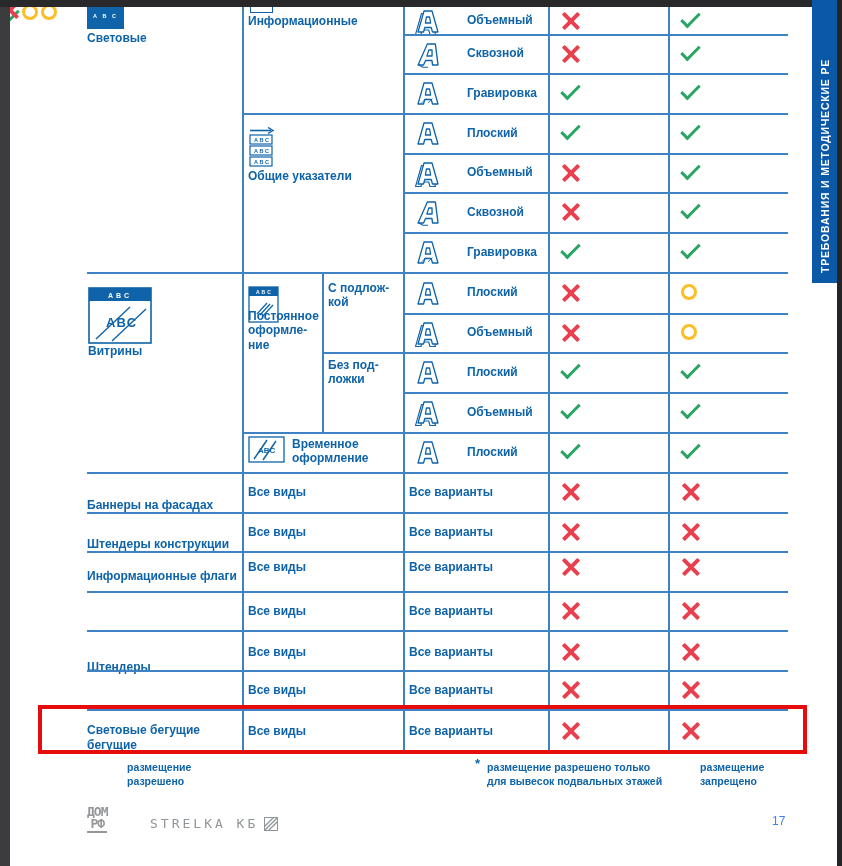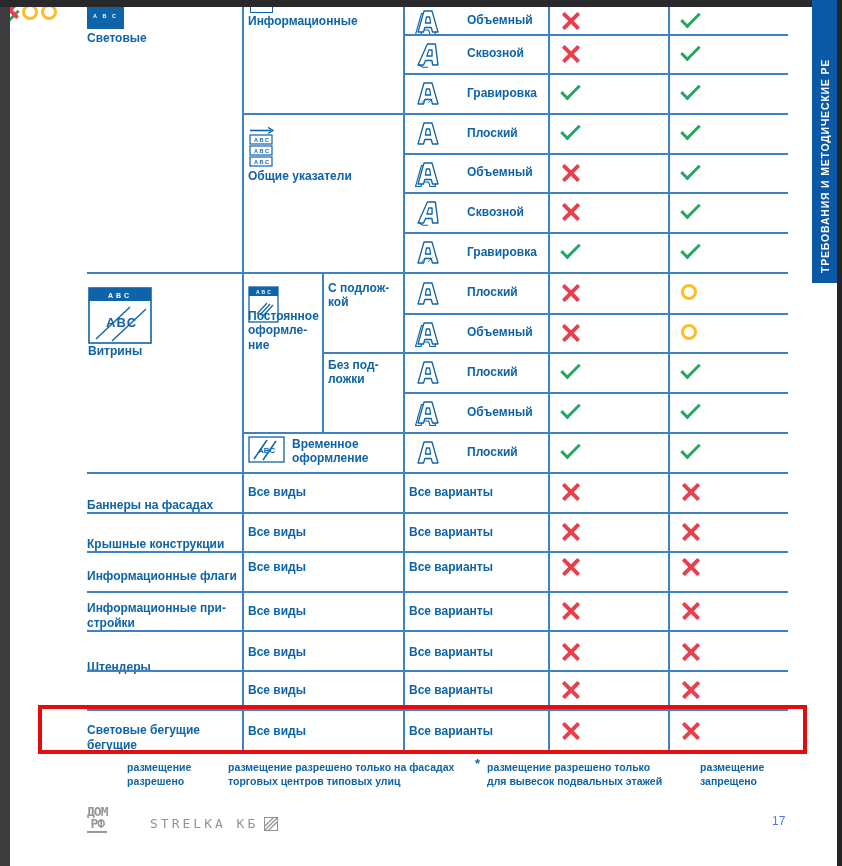--- a/index.html
+++ b/index.html
@@ -257,35 +257,34 @@
   </div>
 
   <div class="srow" style="top:465px;height:40px">
     <span class="cat">Баннеры на фасадах</span>
     <span class="kinds">Все виды</span>
     <span class="vars">Все варианты</span>
     <span class="mk m1 mark-x" style="left:474px"></span>
     <span class="mk m2 mark-x" style="left:594px"></span>
   </div>
   <div class="srow" style="top:505px;height:39px">
-    <span class="cat">Крышные конструкции</span>
+    <span class="cat">Штендеры конструкции</span>
     <span class="kinds">Все виды</span>
     <span class="vars">Все варианты</span>
     <span class="mk m1 mark-x" style="left:474px"></span>
     <span class="mk m2 mark-x" style="left:594px"></span>
   </div>
   <div class="srow" style="top:544px;height:32px">
     <span class="cat">Информационные флаги</span>
     <span class="kinds">Все виды</span>
     <span class="vars">Все варианты</span>
     <span class="mk m1 mark-x" style="left:474px"></span>
     <span class="mk m2 mark-x" style="left:594px"></span>
   </div>
   <div class="srow" style="top:584px;height:39px">
-    <span class="cat">Информационные при-стройки</span>
     <span class="kinds">Все виды</span>
     <span class="vars">Все варианты</span>
     <span class="mk m1 mark-x" style="left:474px"></span>
     <span class="mk m2 mark-x" style="left:594px"></span>
   </div>
   <div class="srow" style="top:623px;height:44px">
     <span class="cat">Штендеры</span>
     <span class="kinds">Все виды</span>
     <span class="vars">Все варианты</span>
     <span class="mk m1 mark-x" style="left:474px"></span>
@@ -329,22 +328,20 @@
     <div class="ln" style="top: 702px; left: 0px; height: 1.5px; width: 701px;"></div>
     <div class="ln" style="top: 745px; left: 0px; height: 1.5px; width: 701px;"></div>
   </div>
 
 <div class="legend">
   <span class="abs mark-check" style="left:95px;top:766px"></span>
   <span class="txt" style="left:127px;top:761px">размещение
 разрешено</span>
 
   <span class="abs mark-circle" style="left:196px;top:763px"></span>
-  <span class="txt" style="left:228px;top:761px">размещение разрешено только на фасадах
-торговых центров типовых улиц</span>
 
   <span class="abs mark-circle" style="left:455px;top:763px"></span>
   <span class="star" style="left:475px;top:756px">*</span>
   <span class="txt" style="left:487px;top:761px">размещение разрешено только
 для вывесок подвальных этажей</span>
 
   <span class="abs mark-x" style="left:668px;top:763px"></span>
   <span class="txt" style="left:700px;top:761px">размещение
 запрещено</span>
 </div>

